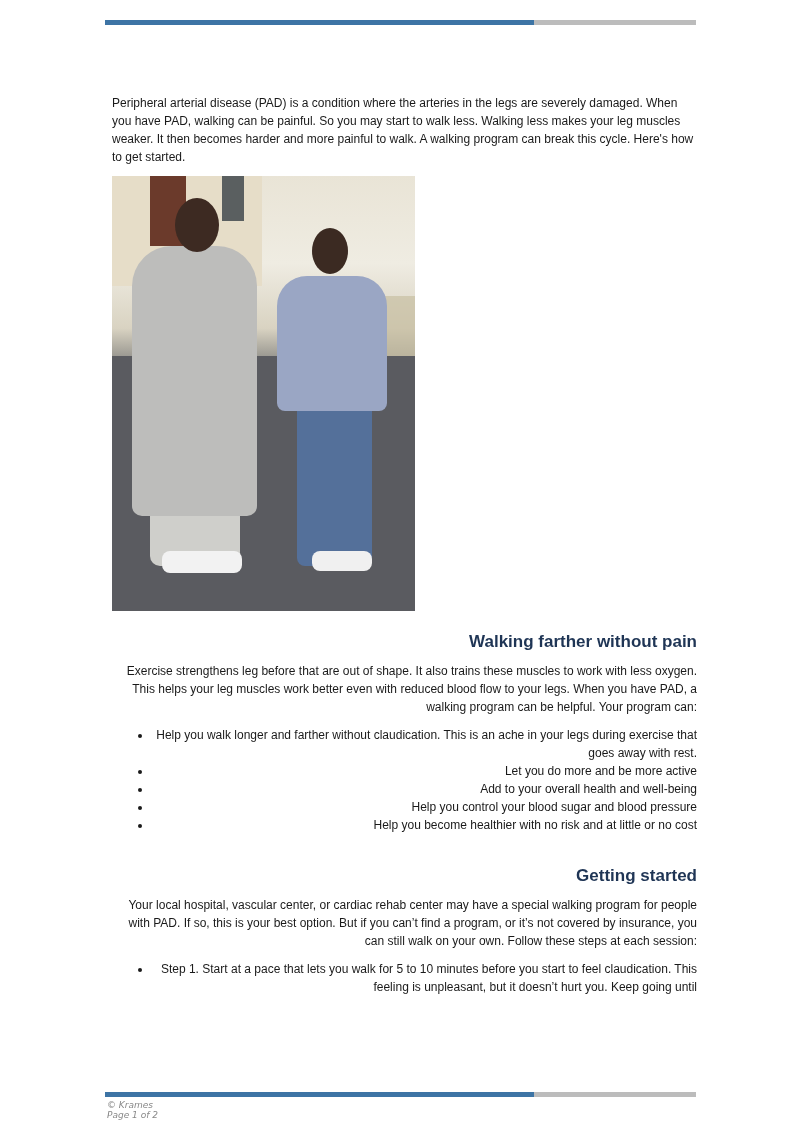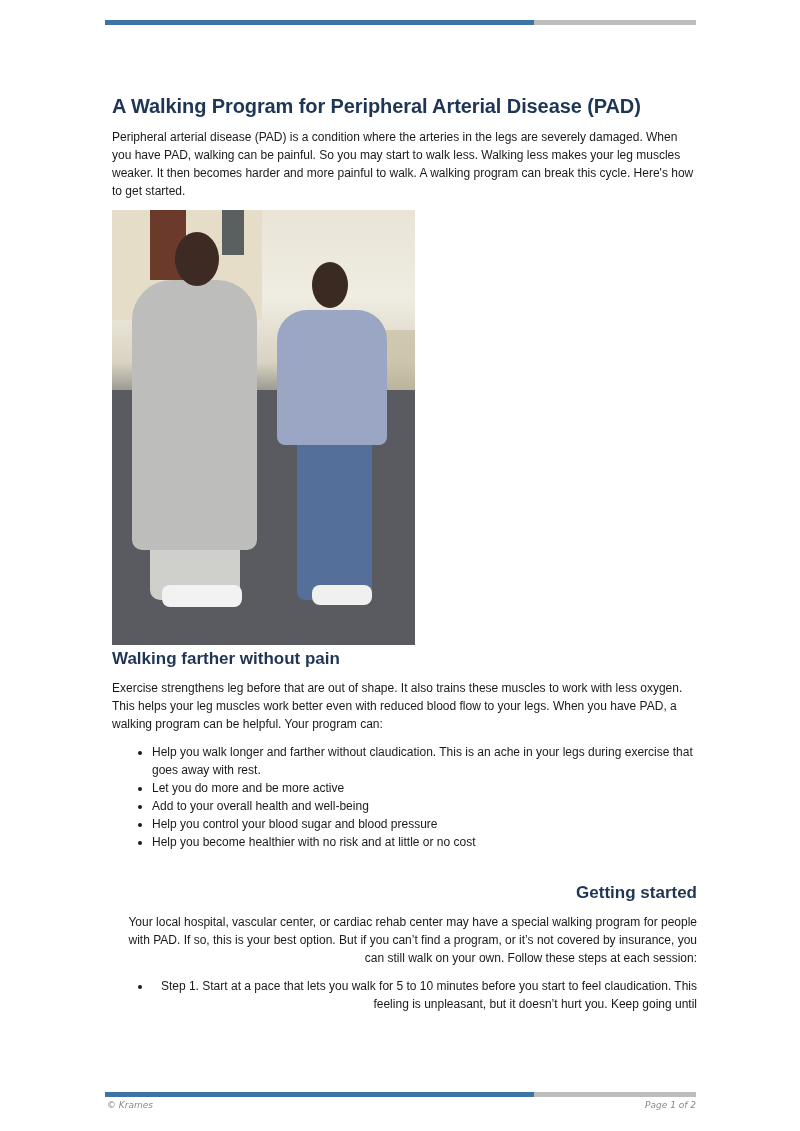--- a/index.html
+++ b/index.html
@@ -26,35 +26,34 @@
     .photo .lawn { position:absolute; right:0; top:120px; width:130px; height:80px; background:#c8bfa3; opacity:0.7; }
     .photo .road { position:absolute; left:0; top:180px; width:100%; height:255px; background:#5a5b60; }
     .photo .man-body { position:absolute; left:20px; top:70px; width:125px; height:270px; background:#bdbdbb; border-radius:40px 40px 10px 10px; }
     .photo .man-legs { position:absolute; left:38px; top:210px; width:90px; height:180px; background:#cfcfcb; border-radius:10px; }
     .photo .man-head { position:absolute; left:63px; top:22px; width:44px; height:54px; background:#3d2a22; border-radius:50%; }
     .photo .man-shoes { position:absolute; left:50px; top:375px; width:80px; height:22px; background:#f2f2f2; border-radius:8px; }
     .photo .woman-body { position:absolute; left:165px; top:100px; width:110px; height:135px; background:#9aa6c4; border-radius:30px 30px 8px 8px; }
     .photo .woman-legs { position:absolute; left:185px; top:225px; width:75px; height:165px; background:#54709a; border-radius:8px; }
     .photo .woman-head { position:absolute; left:200px; top:52px; width:36px; height:46px; background:#3b2a22; border-radius:50%; }
     .photo .woman-shoes { position:absolute; left:200px; top:375px; width:60px; height:20px; background:#f0f0f0; border-radius:8px; }
-    .sec1 { margin-top: 4px; }
+    .sec1 { margin-top: 21px; text-align: right; }
     .sec2 { margin-top: 32px; text-align: right; }
     .footer { position: absolute; top: 1100px; left: 107px; width: 589px; display: flex; justify-content: space-between;
-              font-family: "DejaVu Sans", sans-serif; font-style: italic; font-size: 9px; color: #888888; }
+              font-family: "DejaVu Sans", sans-serif; font-style: italic; font-size: 9px; color: #888888; flex-direction: column; }
   </style>
 </head>
 <body>
 
 <div class="bar top-bar">
   <div class="blue"></div>
   <div class="gray"></div>
 </div>
 
 <div class="content">
-  <h1>A Walking Program for Peripheral Arterial Disease (PAD)</h1>
   <p>Peripheral arterial disease (PAD) is a condition where the arteries in the legs are severely damaged. When you have PAD, walking can be painful. So you may start to walk less. Walking less makes your leg muscles weaker. It then becomes harder and more painful to walk. A walking program can break this cycle. Here's how to get started.</p>
 
   <div class="photo">
     <div class="bg-house"></div>
     <div class="door"></div>
     <div class="window"></div>
     <div class="lawn"></div>
     <div class="road"></div>
     <div class="man-legs"></div>
     <div class="man-body"></div>

